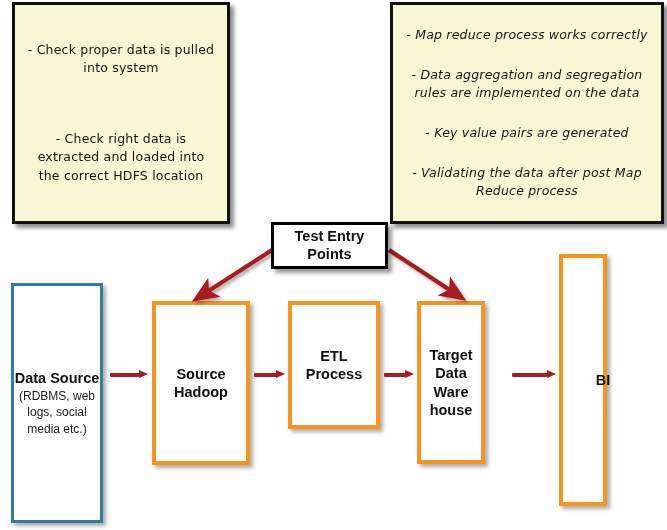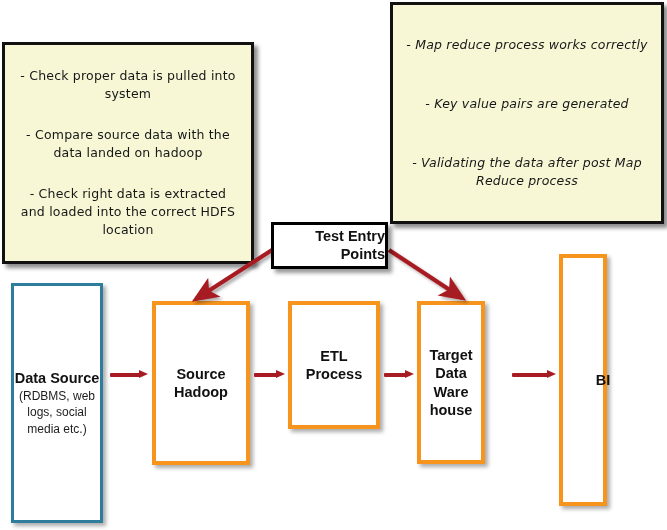--- a/index.html
+++ b/index.html
@@ -32,36 +32,36 @@
   .note-line {
     font-family: "DejaVu Sans", sans-serif;
     font-size: 12.5px;
     line-height: 1.45;
     color: #171717;
     text-align: center;
     letter-spacing: 0.2px;
     width: 100%;
   }
 
-  #note-left  { left: 2px;   top: 2px; width: 252px; height: 222px; margin-top: 40px; }
+  #note-left  { left: 12px;   top: 2px; width: 218px; height: 222px; }
   #note-right { left: 390px; top: 2px; width: 274px; height: 222px; font-style: italic; }
 
   
   #test-entry-box {
     position: absolute;
     left: 271px; top: 222px;
     width: 117px; height: 47px;
     background: #ffffff;
     border: 3px solid #000000;
     box-sizing: border-box;
     box-shadow: 4px 4px 4px rgba(0,0,0,0.4);
     display: flex;
     align-items: center;
     justify-content: center;
-    text-align: right;
+    text-align: center;
     font-size: 14.5px;
     font-weight: bold;
     color: #111111;
     line-height: 1.2;
     z-index: 6;
   }
 
   
   .flowbox {
     position: absolute;
@@ -139,26 +139,26 @@
     pointer-events: none;
   }
 </style>
 </head>
 <body>
 
 <div id="canvas">
 
   <div class="note" id="note-left">
     <div class="note-line">- Check proper data is pulled into system</div>
-    <div class="note-line">- Compare source data with the data landed on hadoop</div>
     <div class="note-line">-  Check right data is extracted and loaded into the correct HDFS location</div>
   </div>
 
   <div class="note" id="note-right">
     <div class="note-line">- Map reduce process works correctly</div>
+    <div class="note-line">- Data aggregation and segregation rules are implemented on the data</div>
     <div class="note-line">- Key value pairs are generated</div>
     <div class="note-line">- Validating the data after post Map Reduce process</div>
   </div>
 
   <svg id="diag-arrows" viewBox="0 0 667 530" width="667" height="530">
     <defs>
       <marker id="ah" markerWidth="7" markerHeight="7" refX="5.2" refY="3.1" orient="auto" markerUnits="strokeWidth">
         <path d="M0,0.4 L6.4,3.1 L0,5.8 L1.5,3.1 z" fill="#a61c22"></path>
       </marker>
       <filter id="dshadow" x="-30%" y="-30%" width="170%" height="170%">

